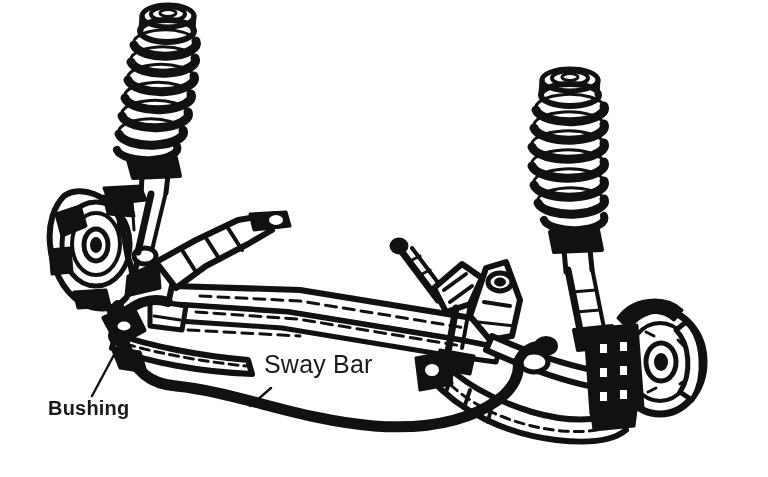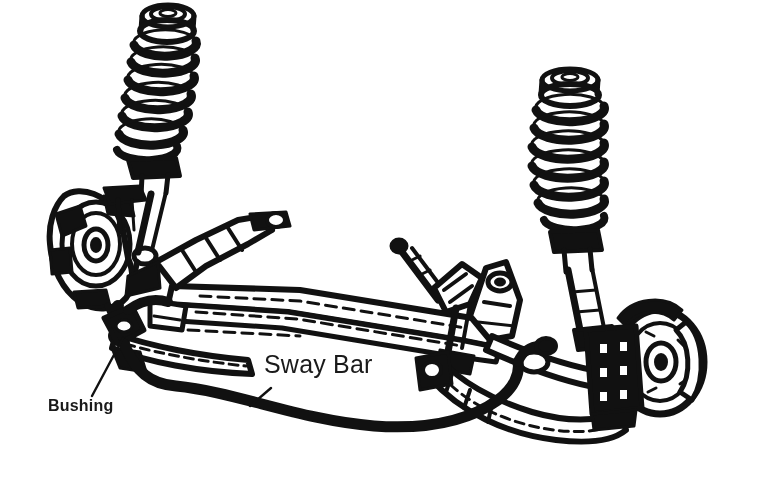--- a/index.html
+++ b/index.html
@@ -2,21 +2,21 @@
 <html><head>
 <meta charset="utf-8">
 <style>
   html,body{margin:0;padding:0;background:#fff;}
   body{width:768px;height:477px;overflow:hidden;
        font-family:"Liberation Sans","DejaVu Sans",sans-serif;}
   #stage{position:relative;width:768px;height:477px;background:#ffffff;padding-left:21px;}
   #art{position:absolute;left:0;top:0;width:768px;height:477px;}
   .lbl{position:absolute;white-space:nowrap;color:#1a1a1a;line-height:1;}
   #lbl-sway{left:264px;top:352px;font-size:25px;font-weight:400;letter-spacing:.2px;}
-  #lbl-bush{left:48px;top:398px;font-size:16px;font-weight:700;letter-spacing:.2px;}
+  #lbl-bush{left:48px;top:398px;font-size:20px;font-weight:700;letter-spacing:.2px;}
 </style>
 </head>
 <body>
 
 <div id="stage">
 
   <svg id="art" viewBox="0 0 768 477" xmlns="http://www.w3.org/2000/svg" aria-hidden="true">
     <rect x="0" y="0" width="768" height="477" fill="#ffffff"></rect>
 
     <g fill="none" stroke="#111111" stroke-linecap="round" stroke-linejoin="round">

